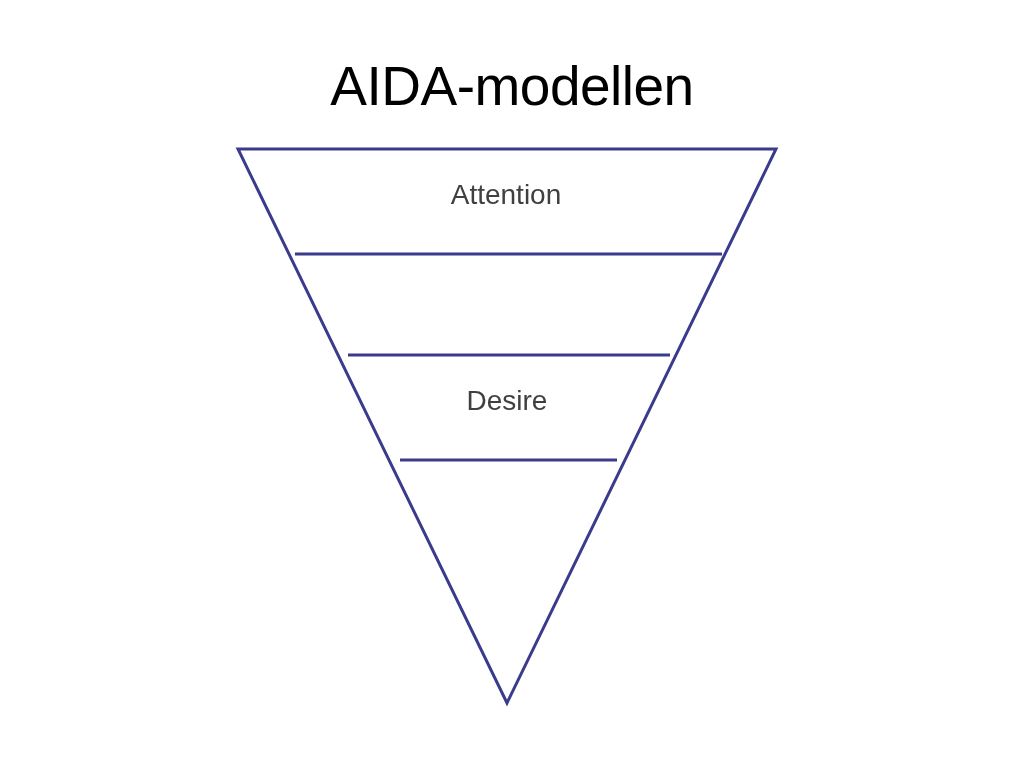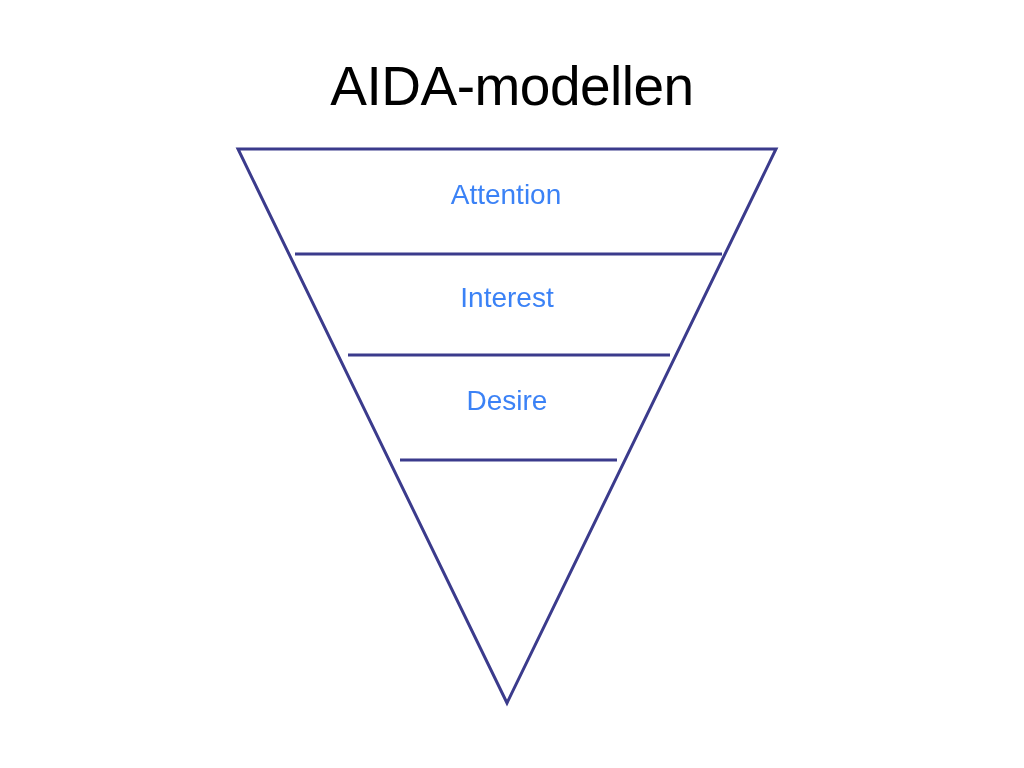--- a/index.html
+++ b/index.html
@@ -40,21 +40,21 @@
     height: 768px;
     pointer-events: none;
   }
   #funnel-svg {
     display: block;
   }
 
   .funnel-label {
     position: absolute;
     text-align: center;
-    color: #3b82f6;
+    color: #404040;
     font-size: 28px;
     font-weight: 400;
     white-space: nowrap;
     line-height: 1;
   }
   #label-attention { left: 0;  top: 181px; width: 1012px; }
   #label-interest  { left: 0;  top: 284px; width: 1014px; }
   #label-desire    { left: 0;  top: 387px; width: 1014px; }
   #label-action    { left: 0;  top: 507px; width: 1014px; }
 
@@ -79,21 +79,20 @@
 
     <line x1="295" y1="254" x2="722" y2="254" stroke="#3b3b8c" stroke-width="3"></line>
 
     <line x1="348" y1="355" x2="670" y2="355" stroke="#3b3b8c" stroke-width="3"></line>
 
     <line x1="400" y1="460" x2="617" y2="460" stroke="#3b3b8c" stroke-width="3"></line>
   </svg>
 
   <div class="funnel-label" id="label-attention">Attention</div>
 
-  <div class="funnel-label" id="label-interest">Interest</div>
 
   <div class="funnel-label" id="label-desire">Desire</div>
 
 </div>
 
 <div id="footer-bar">
 
   
 
   

